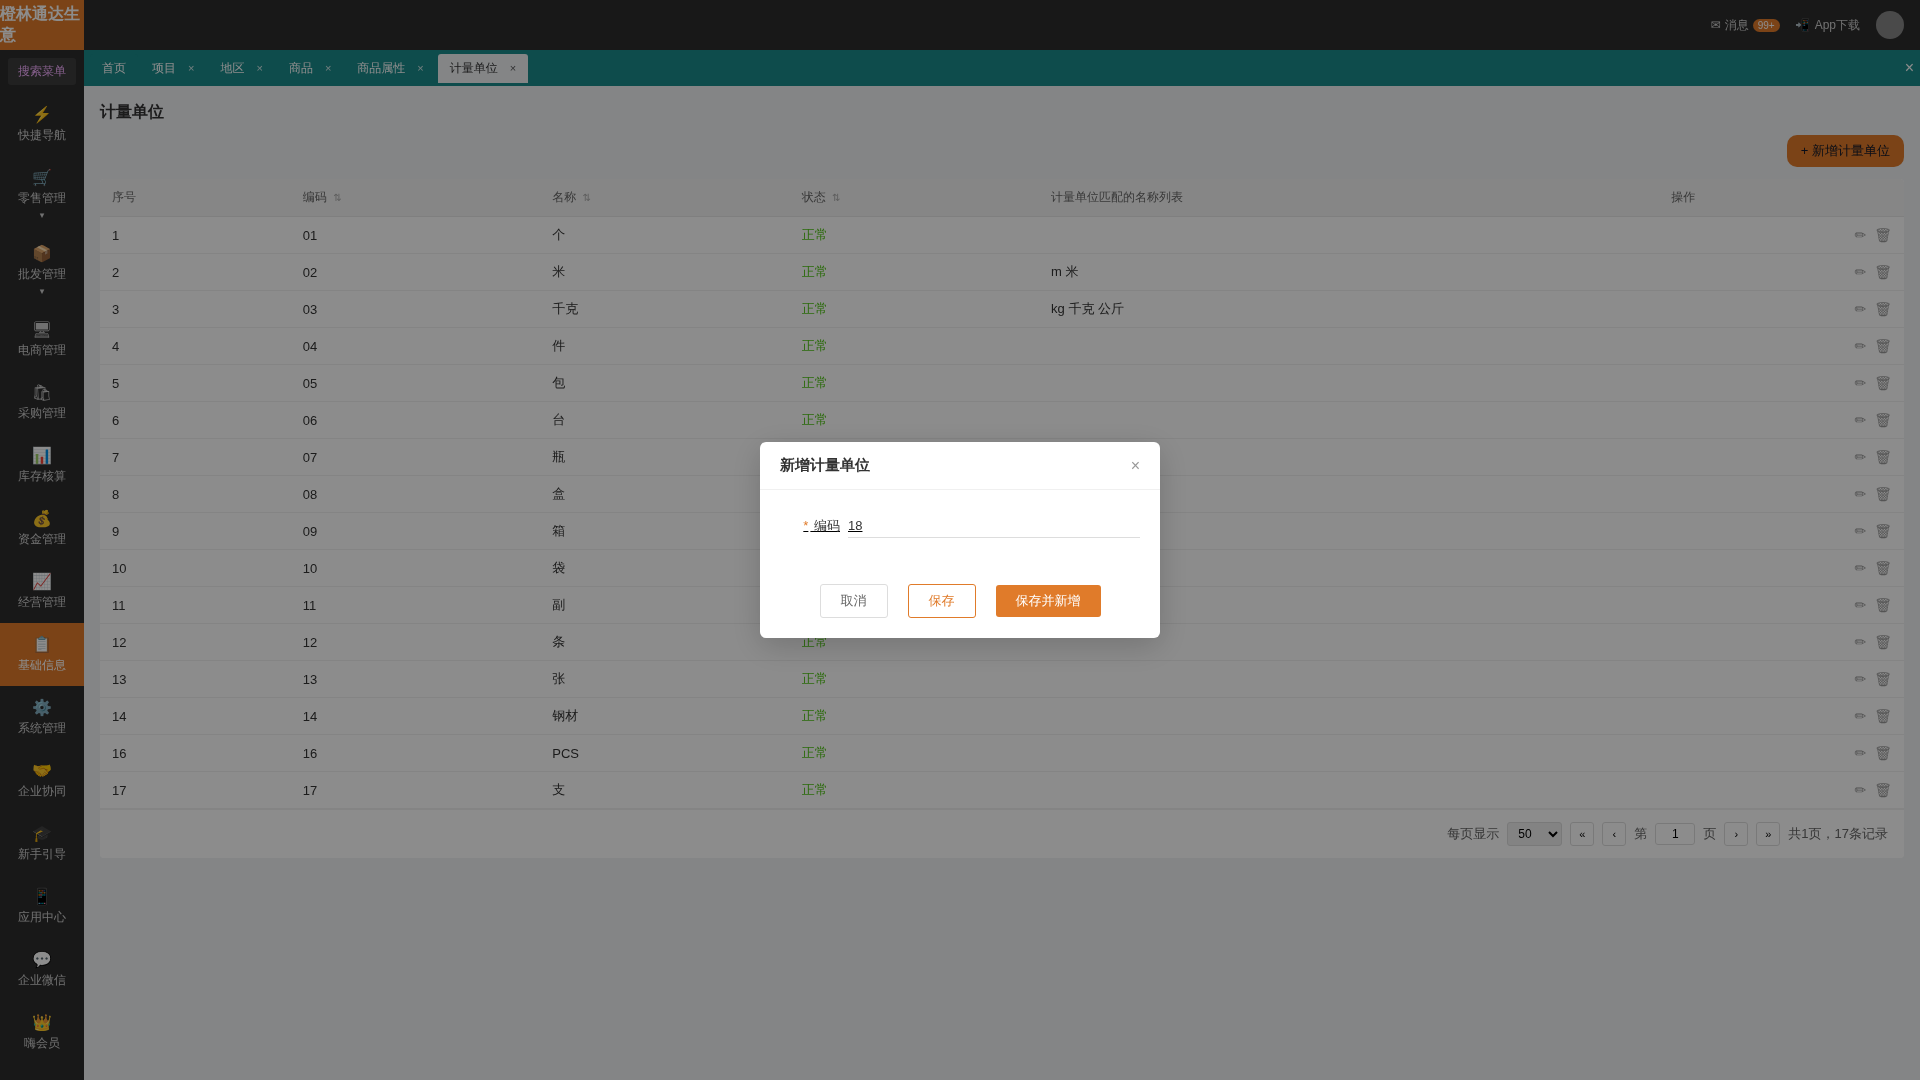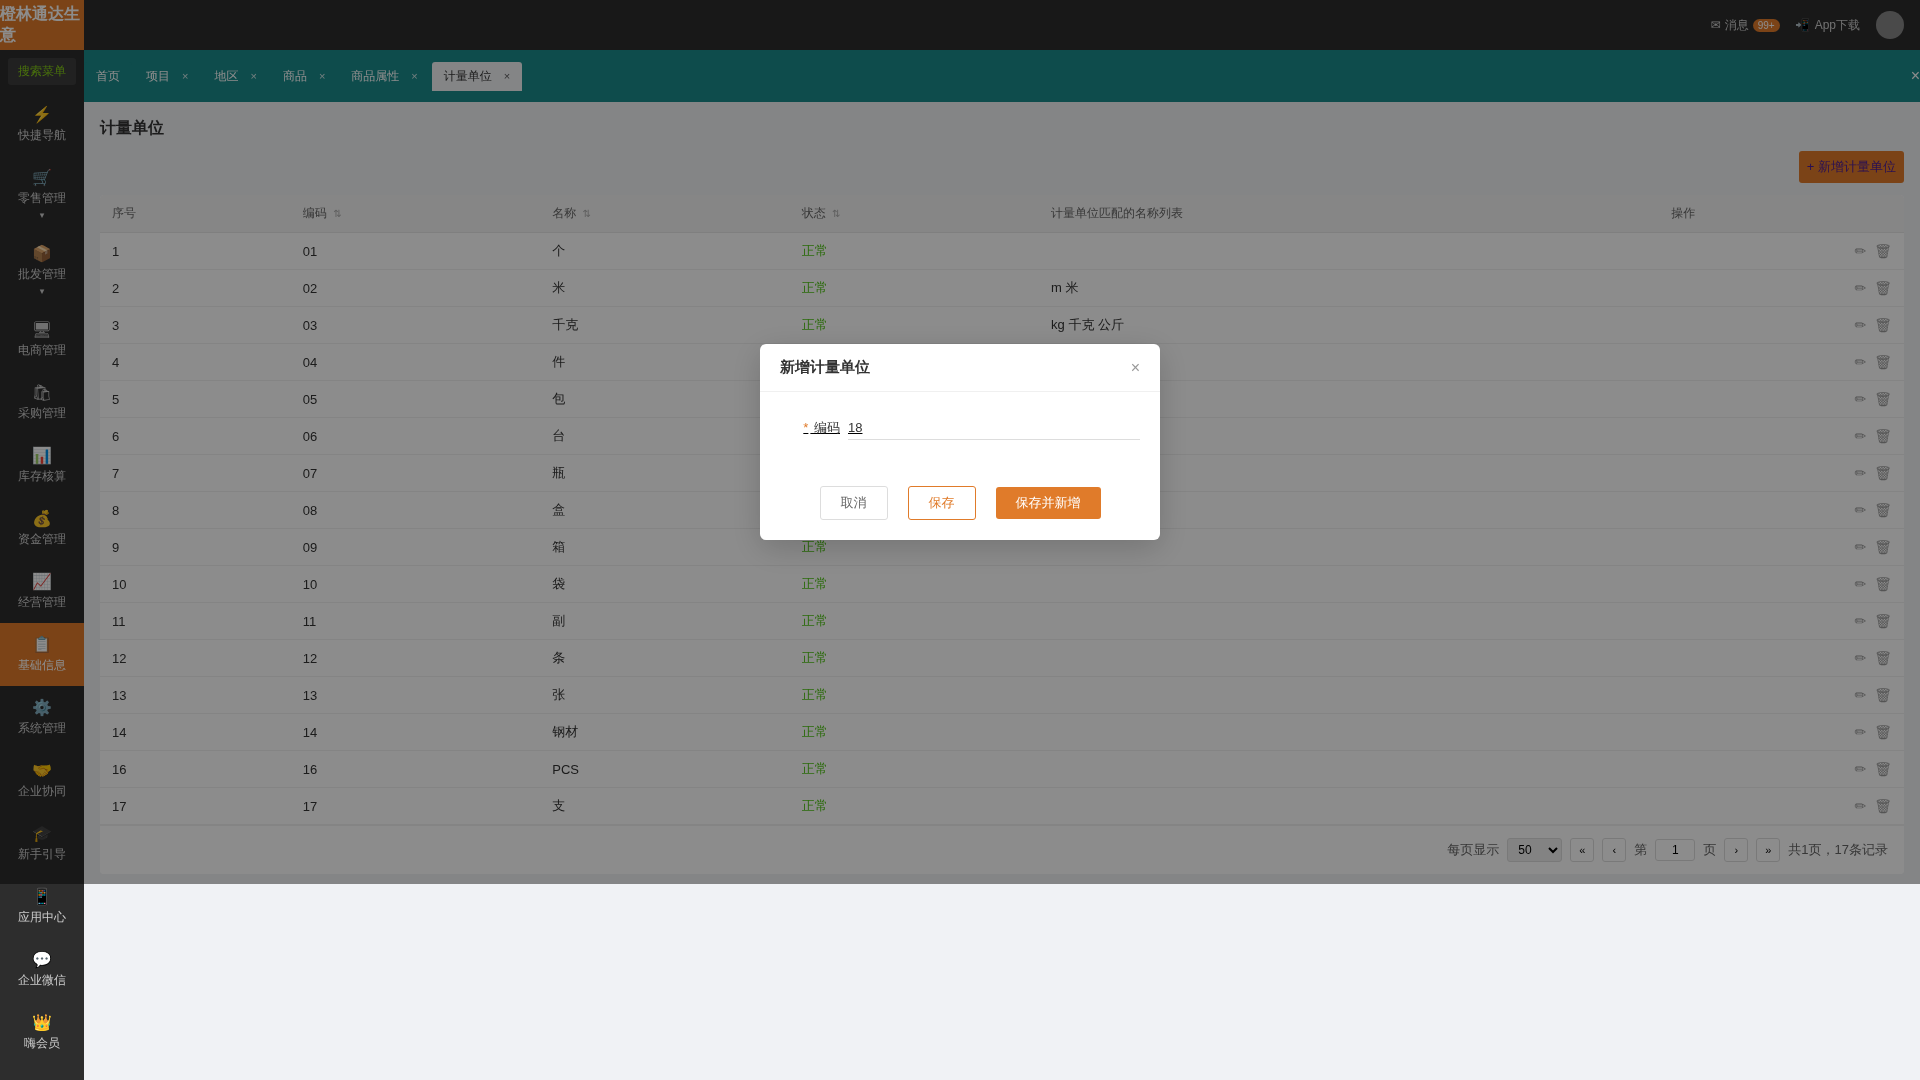--- a/index.html
+++ b/index.html
@@ -2,65 +2,65 @@
 <html><head>
   <meta charset="utf-8">
   <style>
     * { margin: 0; padding: 0; box-sizing: border-box; }
     body { font-family: "Microsoft YaHei", "PingFang SC", sans-serif; font-size: 13px; background: #f0f2f5; width: 1920px; height: 1080px; overflow: hidden; display: flex; }
 
     
     .sidebar { width: 84px; background: #2d2d2d; height: 1080px; display: flex; flex-direction: column; flex-shrink: 0; }
     .sidebar-logo { height: 50px; background: #e07b2a; display: flex; align-items: center; justify-content: center; }
     .sidebar-logo-text { color: white; font-size: 16px; font-weight: bold; }
-    .sidebar-search-btn { width: 100%; background: #3d3d3d; border: none; color: #84cc16; padding: 5px; border-radius: 3px; cursor: pointer; font-size: 12px; text-align: center; font-family: Liberation Serif, serif; }
+    .sidebar-search-btn { width: 100%; background: #3d3d3d; border: none; color: #f0abfc; padding: 5px; border-radius: 3px; cursor: pointer; font-size: 12px; text-align: center; font-family: Liberation Serif, serif; }
     .sidebar-nav-item { padding: 12px 8px; color: #ccc; cursor: pointer; text-align: center; font-size: 12px; display: flex; flex-direction: column; align-items: center; gap: 3px; }
     .sidebar-nav-item.active { background: #e07b2a; color: white; }
     .sidebar-nav-item .nav-icon { font-size: 16px; }
 
     
     .main-area { flex: 1; display: flex; flex-direction: column; height: 1080px; }
 
     
     .top-header { height: 50px; background: #2d2d2d; display: flex; align-items: center; justify-content: flex-end; padding: 0 16px; gap: 16px; }
     .header-item { color: #ccc; font-size: 12px; display: flex; align-items: center; gap: 4px; cursor: pointer; }
     .header-badge { background: #e07b2a; color: white; border-radius: 10px; padding: 1px 5px; font-size: 10px; }
     .header-avatar { width: 28px; height: 28px; background: #888; border-radius: 50%; }
 
     
-    .tab-bar { height: 52px; background: #1a8a8a; display: flex; align-items: center; padding: 0 0; gap: 2px; }
+    .tab-bar { height: 36px; background: #1a8a8a; display: flex; align-items: center; padding: 0 6px; gap: 2px; }
     .tab-item { padding: 6px 12px; color: white; font-size: 12px; cursor: pointer; display: flex; align-items: center; gap: 6px; border-radius: 3px 3px 0 0; }
     .tab-item.active { background: #f0f2f5; color: #333; }
     .tab-home { background: #1a8a8a; }
 
     
     .content-area { flex: 1; background: #f0f2f5; padding: 16px; position: relative; overflow-y: auto; }
     .page-title { font-size: 16px; font-weight: bold; color: #333; margin-bottom: 12px; }
     .toolbar { display: flex; justify-content: flex-end; margin-bottom: 12px; }
-    .btn-add { background: #e07b2a; color: #4c1d95; border: none; padding: 7px 8px; border-radius: 3px; cursor: pointer; font-size: 13px; }
+    .btn-add { background: #e07b2a; color: #0f172a; border: none; padding: 7px 14px; border-radius: 10px; cursor: pointer; font-size: 13px; }
 
     
     .table-container { background: white; border-radius: 4px; overflow: hidden; }
     table { width: 100%; border-collapse: collapse; }
     thead tr { background: #f5f5f5; }
     th { padding: 10px 12px; text-align: left; font-weight: normal; color: #666; font-size: 12px; border-bottom: 1px solid #e8e8e8; white-space: nowrap; }
     th .sort-icon { display: inline-block; margin-left: 3px; color: #aaa; font-size: 10px; }
     td { padding: 9px 12px; border-bottom: 1px solid #f0f0f0; color: #333; font-size: 13px; }
     .status-normal { color: #52c41a; }
     .action-icons { display: flex; gap: 8px; }
     .action-icon { color: #999; cursor: pointer; font-size: 14px; }
 
     
     .pagination { display: flex; align-items: center; justify-content: flex-end; padding: 12px 16px; gap: 8px; font-size: 13px; color: #666; background: white; border-top: 1px solid #f0f0f0; }
     .page-size-select { border: 1px solid #ddd; padding: 3px 6px; border-radius: 3px; font-size: 12px; }
     .page-btn { width: 24px; height: 24px; border: 1px solid #ddd; background: white; border-radius: 3px; cursor: pointer; display: flex; align-items: center; justify-content: center; font-size: 11px; }
     .page-input { width: 40px; border: 1px solid #ddd; padding: 3px 6px; border-radius: 3px; text-align: center; font-size: 12px; }
 
     
-    .overlay { position: fixed; top: 0; left: 0; width: 1920px; height: 884px; background: rgba(0,0,0,0.45); z-index: 100; display: flex; align-items: center; justify-content: center; }
+    .overlay { position: fixed; top: 0; left: 0; width: 1920px; height: 1080px; background: rgba(0,0,0,0.45); z-index: 100; display: flex; align-items: center; justify-content: center; }
     .modal { background: white; border-radius: 6px; width: 400px; box-shadow: 0 8px 32px rgba(0,0,0,0.18); overflow: hidden; }
     .modal-header { padding: 14px 20px; border-bottom: 1px solid #f0f0f0; display: flex; align-items: center; justify-content: space-between; }
     .modal-title { font-size: 15px; font-weight: bold; color: #333; }
     .modal-close { cursor: pointer; color: #999; font-size: 16px; line-height: 1; }
     .modal-body { padding: 24px 20px 16px; text-decoration: underline; }
     .form-row { display: flex; align-items: center; margin-bottom: 18px; }
     .form-label { width: 60px; text-align: right; color: #333; font-size: 13px; margin-right: 8px; flex-shrink: 0; }
     .form-required { color: #e07b2a; margin-right: 2px; }
     .form-input { flex: 1; border: none; border-bottom: 1px solid #ddd; padding: 4px 0; font-size: 13px; outline: none; color: #333; }
     .form-input.active-border { border-bottom: 2px solid #e07b2a; }

